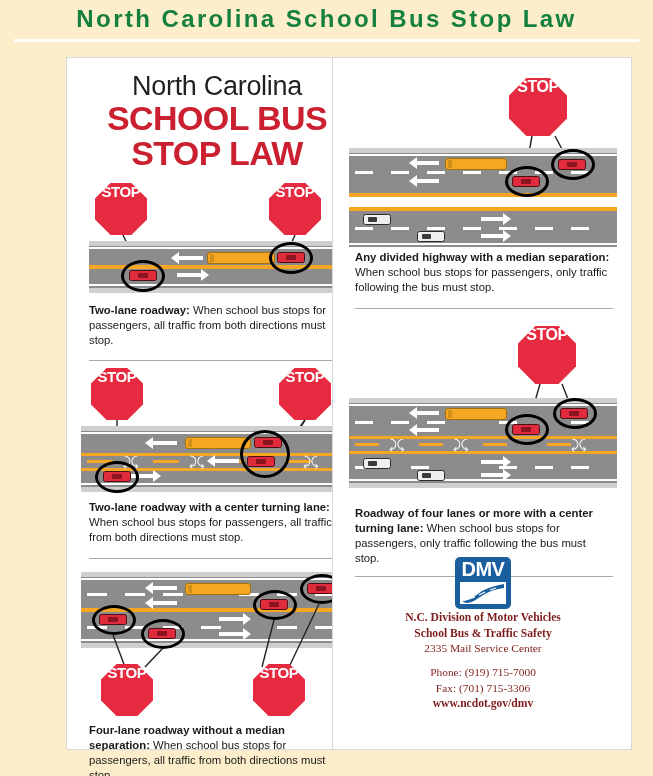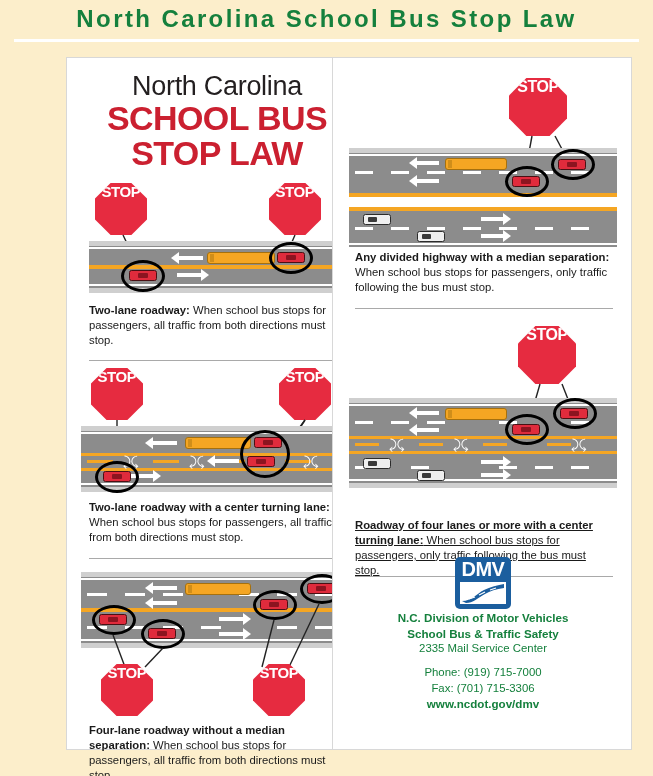--- a/index.html
+++ b/index.html
@@ -111,22 +111,22 @@
   .dmv-logo .dmv-text{
     position:absolute;left:0;top:1px;width:100%;text-align:center;
     color:#fff;font-weight:bold;font-size:20px;letter-spacing:-0.5px;
     font-family:"Liberation Sans", sans-serif;
   }
   .dmv-logo .plate{
     position:absolute;left:5px;right:5px;top:25px;bottom:5px;background:#fff;
   }
   .dmv-logo .plate svg{display:block;}
   .contact{
-    position:absolute;width:300px;text-align:center;color:#15803d;
-    font-family:Liberation Sans, sans-serif;
+    position:absolute;width:300px;text-align:center;color:#7f1d1d;
+    font-family:Liberation Serif, serif;
   }
   .c-bold{font-weight:bold;font-size:11.6px;line-height:1.34;}
   .c-reg{font-size:11.4px;line-height:1.34;}
   .c-gap{height:9px;}
 </style>
 </head>
 <body>
 
 <div class="page">
 
@@ -497,21 +497,21 @@
         </div>
 
       <div class="arrow arrow-right" style="left:148px;top:140px;width:22px;">
         <div class="arrow-head" style="right:-8px;top:-4px;"></div>
       </div>
       <div class="arrow arrow-right" style="left:148px;top:153px;width:22px;">
         <div class="arrow-head" style="right:-8px;top:-4px;"></div>
       </div>
     </div>
 
-    <div class="caption" style="left:22px;top:460px;width:258px;text-decoration:underline;">
+    <div class="caption" style="left:22px;top:448px;width:258px;">
       <b>Roadway of four lanes or more with a center turning lane:</b><span> When school bus stops for passengers, only traffic following the bus must stop.</span>
     </div>
     <div class="sep" style="left:22px;top:518px;width:258px;"></div>
 
     <div class="dmv-logo" style="left:122px;top:499px;">
       <div class="dmv-text">DMV</div>
       <div class="plate">
         <svg viewBox="0 0 46 22" width="46" height="22">
           <path d="M2 19 C 12 19, 16 12, 24 8 C 30 5, 38 3, 44 2 L 44 6 C 36 7, 30 9, 25 12 C 18 16, 13 21, 6 21 Z" fill="#1b5e9e"></path>
           <path d="M9 17 L 15 15 M 19 13 L 25 10 M 30 8 L 36 6" stroke="#ffffff" stroke-width="1.2" fill="none"></path>

